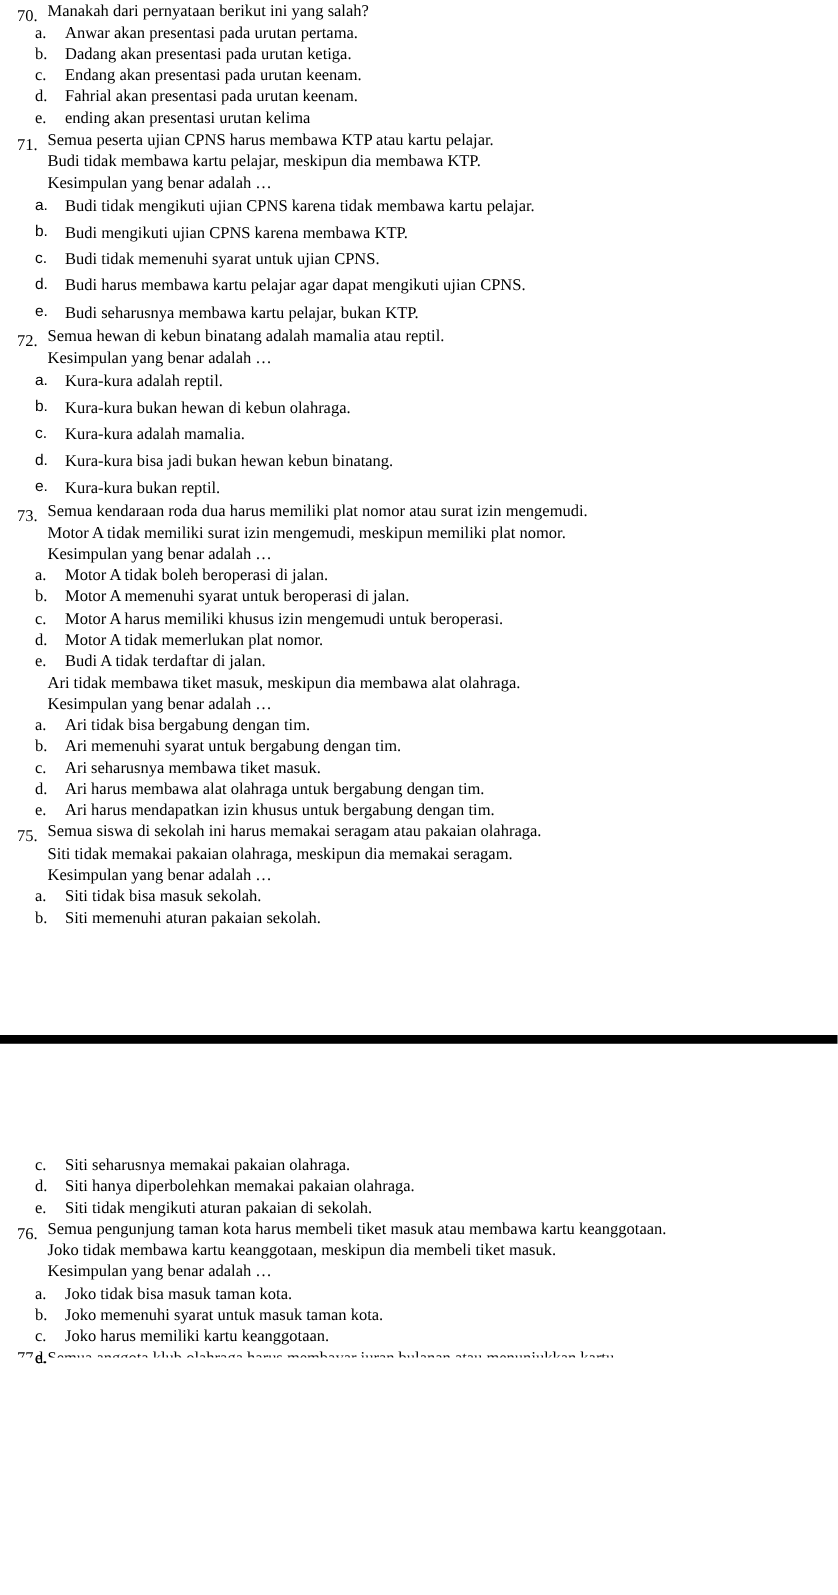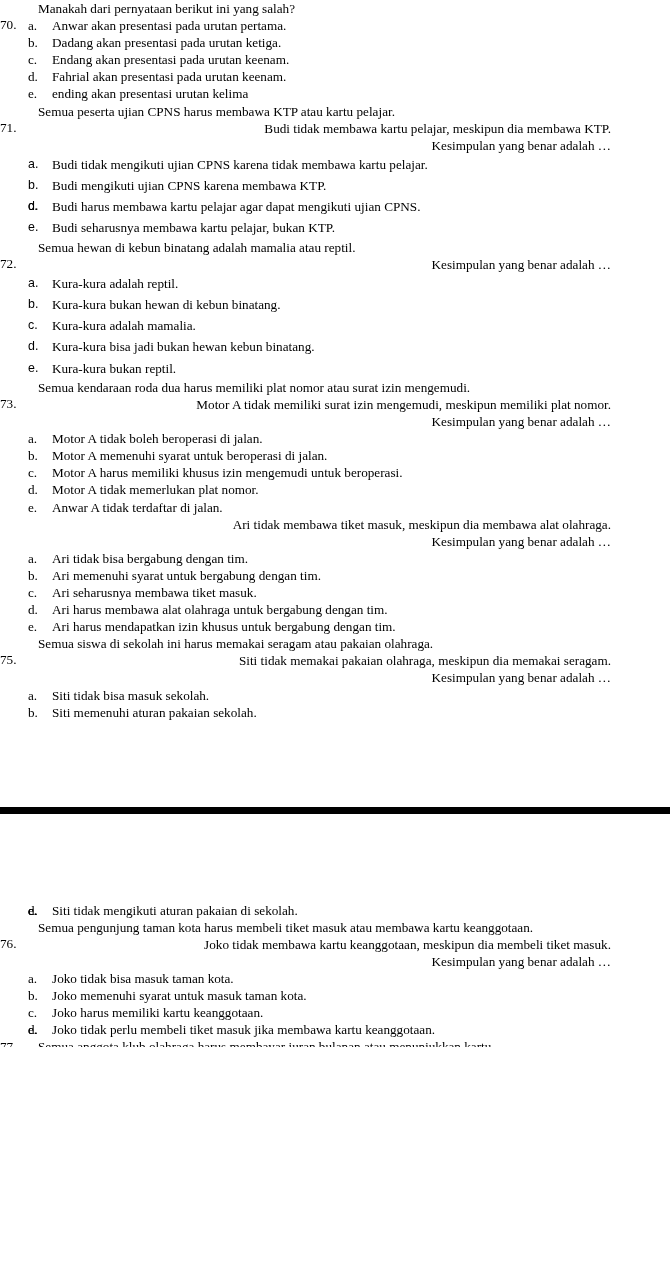--- a/index.html
+++ b/index.html
@@ -35,32 +35,32 @@
     padding-left: 38px;
     padding-right: 105px;
     font-size: 13.2px;
     line-height: 17.1px;
     text-align: left;
   }
 
   .q-num {
     position: absolute;
     left: 0;
-    top: 16px;
+    top: 4px;
     width: 30px;
+    text-align: right;
     font-size: 13.2px;
     line-height: 17.1px;
   }
 
   .q-line {
     padding-left: 38px;
     padding-right: 59px;
     font-size: 13.2px;
     line-height: 17.1px;
-    text-align: right;
   }
 
   
   .opts {
     list-style: none;
     margin: 0;
     padding: 0;
   }
   .opt {
     position: relative;
@@ -161,20 +161,21 @@
       <li class="opt">
         <span class="opt-letter">a.</span>
         <span>Budi tidak mengikuti ujian CPNS karena tidak membawa kartu pelajar.</span>
       </li>
       <li class="opt">
         <span class="opt-letter">b.</span>
         <span>Budi mengikuti ujian CPNS karena membawa KTP.</span>
       </li>
       <li class="opt">
         <span class="opt-letter">c.</span>
+        <span>Budi tidak memenuhi syarat untuk ujian CPNS.</span>
       </li>
       <li class="opt">
         <span class="opt-letter">d.</span>
         <span>Budi harus membawa kartu pelajar agar dapat mengikuti ujian CPNS.</span>
       </li>
       <li class="opt">
         <span class="opt-letter">e.</span>
         <span>Budi seharusnya membawa kartu pelajar, bukan KTP.</span>
       </li>
     </ul>
@@ -186,21 +187,21 @@
       <span>Semua hewan di kebun binatang adalah mamalia atau reptil.</span>
     </div>
     <div class="q-line">Kesimpulan yang benar adalah …</div>
     <ul class="opts sans-letters">
       <li class="opt">
         <span class="opt-letter">a.</span>
         <span>Kura-kura adalah reptil.</span>
       </li>
       <li class="opt">
         <span class="opt-letter">b.</span>
-        <span>Kura-kura bukan hewan di kebun binatang.</span>
+        <span>Kura-kura bukan hewan di kebun olahraga.</span>
       </li>
       <li class="opt">
         <span class="opt-letter">c.</span>
         <span>Kura-kura adalah mamalia.</span>
       </li>
       <li class="opt">
         <span class="opt-letter">d.</span>
         <span>Kura-kura bisa jadi bukan hewan kebun binatang.</span>
       </li>
       <li class="opt">
@@ -229,21 +230,21 @@
       <li class="opt">
         <span class="opt-letter">c.</span>
         <span>Motor A harus memiliki khusus izin mengemudi untuk beroperasi.</span>
       </li>
       <li class="opt">
         <span class="opt-letter">d.</span>
         <span>Motor A tidak memerlukan plat nomor.</span>
       </li>
       <li class="opt">
         <span class="opt-letter">e.</span>
-        <span>Anwar A tidak terdaftar di jalan.</span>
+        <span>Budi A tidak terdaftar di jalan.</span>
       </li>
     </ul>
   </div>
 
   <div class="q-block">
     <div class="q-line">Ari tidak membawa tiket masuk, meskipun dia membawa alat olahraga.</div>
     <div class="q-line">Kesimpulan yang benar adalah …</div>
     <ul class="opts">
       <li class="opt">
         <span class="opt-letter">a.</span>
@@ -288,23 +289,25 @@
   </div>
 
   <div class="gap-before-break"></div>
   <div class="page-break"></div>
   <div class="gap-after-break"></div>
 
   <div class="q-block">
     <ul class="opts">
       <li class="opt">
         <span class="opt-letter">c.</span>
-      </li>
-      <li class="opt">
-        <span class="opt-letter">d.</span>
+        <span>Siti seharusnya memakai pakaian olahraga.</span>
+      </li>
+      <li class="opt">
+        <span class="opt-letter">d.</span>
+        <span>Siti hanya diperbolehkan memakai pakaian olahraga.</span>
       </li>
       <li class="opt">
         <span class="opt-letter">e.</span>
         <span>Siti tidak mengikuti aturan pakaian di sekolah.</span>
       </li>
     </ul>
   </div>
 
   <div class="q-block">
     <div class="q-stem">
@@ -324,21 +327,20 @@
       </li>
       <li class="opt">
         <span class="opt-letter">c.</span>
         <span>Joko harus memiliki kartu keanggotaan.</span>
       </li>
       <li class="opt">
         <span class="opt-letter">d.</span>
       </li>
       <li class="opt">
         <span class="opt-letter">e.</span>
-        <span>Joko tidak perlu membeli tiket masuk jika membawa kartu keanggotaan.</span>
       </li>
     </ul>
   </div>
 
   <div class="clipped-line">
     <span class="q-num">77.</span>
     <span>Semua anggota klub olahraga harus membayar iuran bulanan atau menunjukkan kartu</span>
   </div>
 
 </div>

